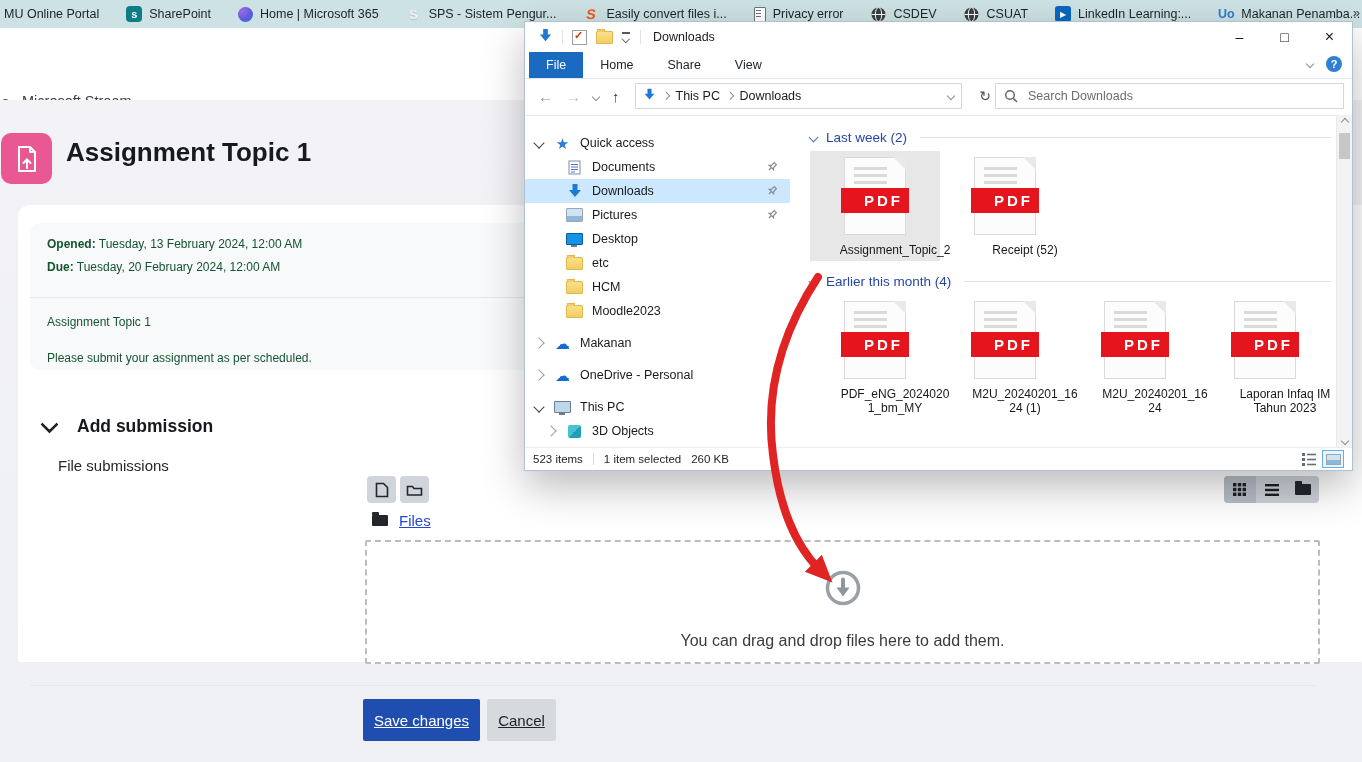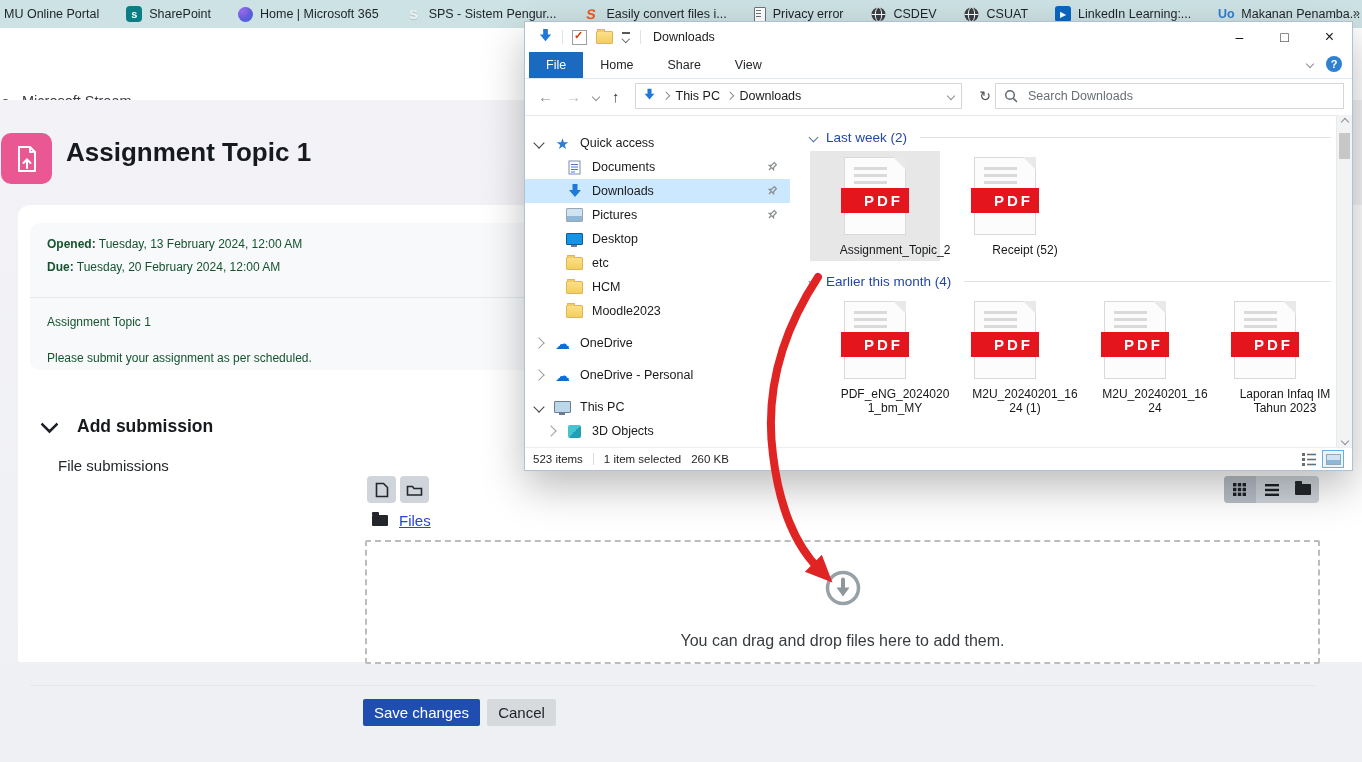--- a/index.html
+++ b/index.html
@@ -60,22 +60,22 @@
   .blackfolder{width:16px;height:11px;background:#23272b;border-radius:1px;position:relative;}
   .blackfolder::before{content:"";position:absolute;top:-3px;left:0;width:7px;height:3px;background:#23272b;border-radius:1px 1px 0 0;}
   .files-link{font-size:15px;color:#2447d4;text-decoration:underline;cursor:pointer;}
 
   .dropzone{position:absolute;top:440px;left:365px;width:951px;height:120px;background:#fff;
             border:2px dashed #bcbcbc;border-radius:2px;}
   .dz-icon{position:absolute;left:calc(50% - 22px);top:24px;}
   .dz-text{position:absolute;left:0;right:0;top:90px;text-align:center;font-size:16px;color:#383c40;}
 
   .bottom-div{position:absolute;top:585px;left:30px;width:1286px;height:1px;background:#e7e7e7;}
-  .btn{position:absolute;top:599px;height:27px;border-radius:2px;display:flex;align-items:center;
-       justify-content:center;font-size:15px;cursor:pointer;}
+  .btn{position:absolute;top:599px;height:42px;border-radius:2px;display:flex;align-items:center;
+       justify-content:center;font-size:15px;cursor:pointer;text-decoration:underline;}
   .btn-save{left:363px;width:117px;background:#1f4db0;color:#fff;}
   .btn-cancel{left:487px;width:69px;background:#d7dadd;color:#202428;}
 
   
   .cv{display:inline-block;width:7px;height:7px;border-right:1.6px solid #3d4043;
       border-bottom:1.6px solid #3d4043;transform:rotate(45deg);}
   .cv.r{transform:rotate(-45deg);border-color:#9aa0a6;}
   .cv.sm{width:4.5px;height:4.5px;border-width:1.4px;border-color:#8a8f94;transform:rotate(-45deg);}
   .cv.up{transform:rotate(-135deg);border-color:#8a8f94;width:5px;height:5px;}
   .cv.dn{border-color:#8a8f94;width:5px;height:5px;}
@@ -476,21 +476,21 @@
           <span class="si">
             <span class="fold-icon"></span>
           </span>
           <span class="lbl">Moodle2023</span>
         </div>
         <div class="srow l0 spaced">
           <span class="chevslot">
             <span class="cv r"></span>
           </span>
           <span class="si si-cloud">☁</span>
-          <span class="lbl">OneDrive</span>
+          <span class="lbl">Makanan</span>
         </div>
         <div class="srow l0 spaced">
           <span class="chevslot">
             <span class="cv r"></span>
           </span>
           <span class="si si-cloud">☁</span>
           <span class="lbl">OneDrive - Personal</span>
         </div>
         <div class="srow l0 spaced">
           <span class="chevslot">

